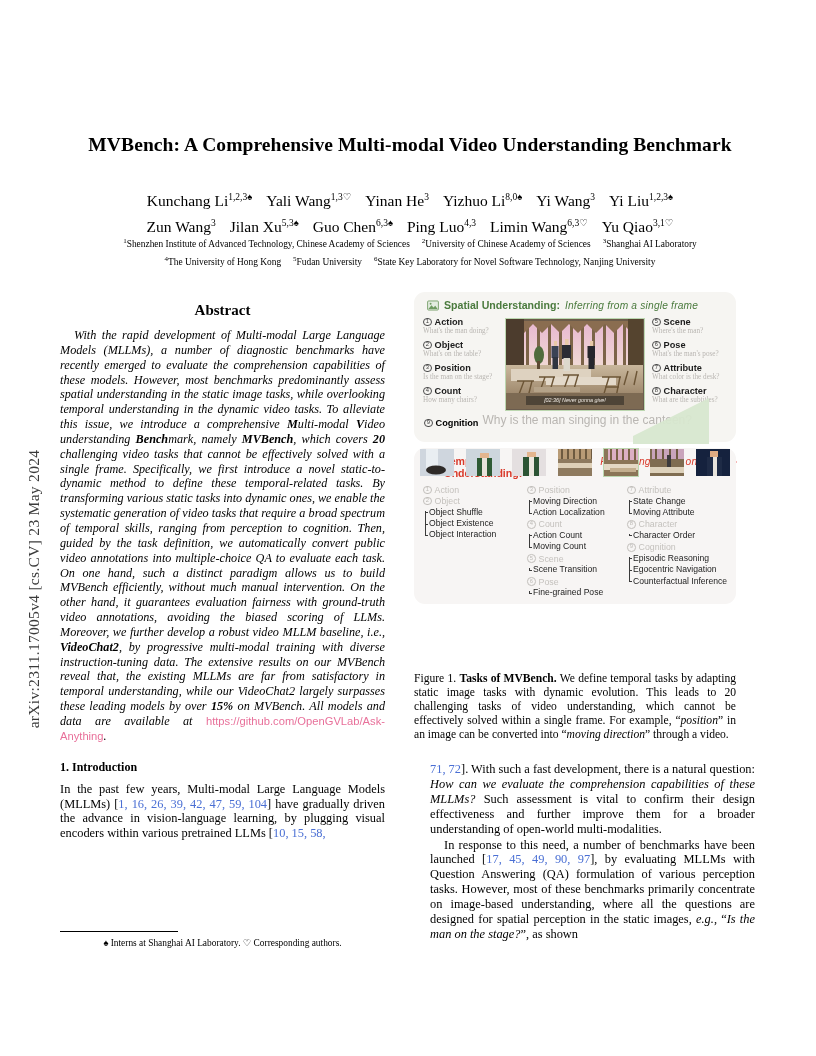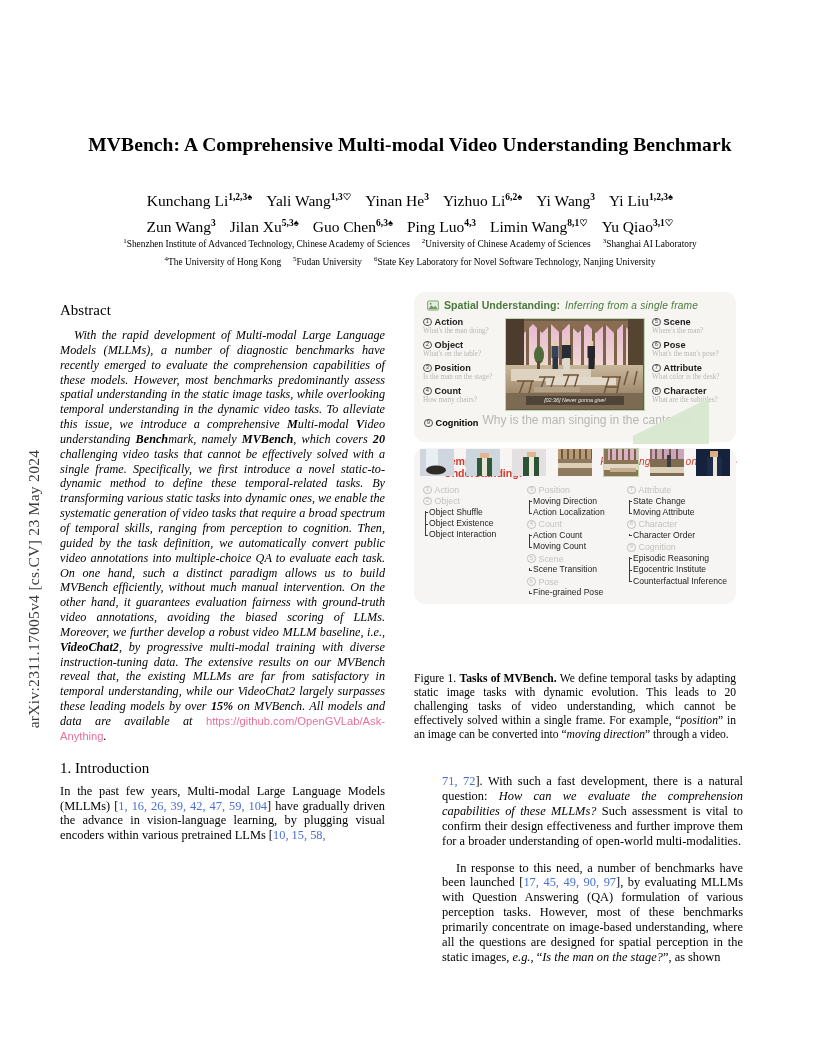--- a/index.html
+++ b/index.html
@@ -37,36 +37,36 @@
   
   #title-block { position:absolute; left:60px; top:134px; width:700px; text-align:center; }
   #paper-title {
     font-size: 19.5px; font-weight: bold; letter-spacing: .1px;
     font-family: "Liberation Serif", serif;
   }
 
   #authors { position:absolute; left:55px; top:186px; width:710px; text-align:center; }
   .author-row { font-size:15.5px; line-height:22px; white-space:nowrap; }
   .author { margin: 0 7px; }
-  .author sup { font-size: 9.5px; vertical-align: super; letter-spacing: 0; font-weight: bold; }
+  .author sup { font-size: 9.5px; vertical-align: super; letter-spacing: 0; }
 
   #affiliations { position:absolute; left:55px; top:234px; width:710px; text-align:center; }
   .aff-row { font-size:9.4px; line-height:15px; }
   .aff-item { white-space:nowrap; margin:0 6px; }
   .aff-item sup { font-size:7px; vertical-align:super; }
 
   
   .col { position:absolute; width:325px; }
   #col-left  { left:60px;  top:302px; }
 
   h2.sec-head {
-    font-size: 15px; font-weight: normal; margin: 8px 0 7px 0;
+    font-size: 12px; font-weight: bold; margin: 8px 0 7px 0;
     font-family: "Liberation Serif", serif;
   }
-  .abstract-title { font-size:15px; font-weight:normal; margin:0 0 9px 0; }
+  .abstract-title { text-align:center; font-size:15px; font-weight:bold; margin:0 0 9px 0; }
 
   p.body-text {
     margin: 0; font-size: 12.4px; line-height: 14.9px;
     text-align: justify; text-justify: inter-word;
     hyphens: auto; -webkit-hyphens:auto;
   }
   p.abs {
     font-style: italic; font-size: 12.2px; line-height: 14.85px;
     text-align: justify; margin:0; text-indent: 14px;
   }
@@ -171,52 +171,56 @@
     content:""; position:absolute; left:-4.5px; top:5.6px; width:3.5px; height:0.9px; background:#3a3a3a;
   }
 
   
   #fig-caption { position:absolute; left:414px; top:672px; width:322px; }
   #fig-caption p { margin:0; font-size:11.6px; line-height:13.9px; text-align:justify; }
   #fig-caption b { font-weight:bold; }
   #fig-caption i { font-style:italic; }
 
   #right-text { position:absolute; left:430px; top:762px; width:325px; }
-  #right-text p { margin:12px; font-size:12.4px; line-height:14.9px; text-align:justify; }
+  #right-text p { margin:0; font-size:12.4px; line-height:14.9px; text-align:justify; }
   #right-text p + p { text-indent:14px; margin-top:1px; }
 </style>
 </head>
 <body>
 
 <div id="page">
 
   <div id="arxiv-stamp">arXiv:2311.17005v4  [cs.CV]  23 May 2024</div>
 
   <div id="title-block">
     <div id="paper-title">MVBench: A Comprehensive Multi-modal Video Understanding Benchmark</div>
   </div>
 
   <div id="authors">
-    <div class="author-row" id="arow1"><span class="author">Kunchang Li<sup>1,2,3♠</sup></span><span class="author">Yali Wang<sup>1,3♡</sup></span><span class="author">Yinan He<sup>3</sup></span><span class="author">Yizhuo Li<sup>6,2♠</sup></span><span class="author">Yi Wang<sup>3</sup></span><span class="author">Yi Liu<sup>1,2,3♠</sup></span></div>
-    <div class="author-row" id="arow2"><span class="author">Zun Wang<sup>3</sup></span><span class="author">Jilan Xu<sup>5,3♠</sup></span><span class="author">Guo Chen<sup>6,3♠</sup></span><span class="author">Ping Luo<sup>4,3</sup></span><span class="author">Limin Wang<sup>8,1♡</sup></span><span class="author">Yu Qiao<sup>3,1♡</sup></span></div>
+    <div class="author-row" id="arow1"><span class="author">Kunchang Li<sup>1,2,3♠</sup></span><span class="author">Yali Wang<sup>1,3♡</sup></span><span class="author">Yinan He<sup>3</sup></span><span class="author">Yizhuo Li<sup>8,0♠</sup></span><span class="author">Yi Wang<sup>3</sup></span><span class="author">Yi Liu<sup>1,2,3♠</sup></span></div>
+    <div class="author-row" id="arow2"><span class="author">Zun Wang<sup>3</sup></span><span class="author">Jilan Xu<sup>5,3♠</sup></span><span class="author">Guo Chen<sup>6,3♠</sup></span><span class="author">Ping Luo<sup>4,3</sup></span><span class="author">Limin Wang<sup>6,3♡</sup></span><span class="author">Yu Qiao<sup>3,1♡</sup></span></div>
   </div>
 
   <div id="affiliations">
     <div class="aff-row" id="aff1"><span class="aff-item"><sup>1</sup>Shenzhen Institute of Advanced Technology, Chinese Academy of Sciences</span><span class="aff-item"><sup>2</sup>University of Chinese Academy of Sciences</span><span class="aff-item"><sup>3</sup>Shanghai AI Laboratory</span></div>
     <div class="aff-row" id="aff2"><span class="aff-item"><sup>4</sup>The University of Hong Kong</span><span class="aff-item"><sup>5</sup>Fudan University</span><span class="aff-item"><sup>6</sup>State Key Laboratory for Novel Software Technology, Nanjing University</span></div>
   </div>
 
   <div class="col" id="col-left">
     <div class="abstract-title">Abstract</div>
     <p class="abs" id="abs-para">With the rapid development of Multi-modal Large Language Models (MLLMs), a number of diagnostic benchmarks have recently emerged to evaluate the comprehension capabilities of these models. However, most benchmarks predominantly assess spatial understanding in the static image tasks, while overlooking temporal understanding in the dynamic video tasks. To alleviate this issue, we introduce a comprehensive <b>M</b><span>ulti-modal </span><b>V</b><span>ideo understanding </span><b>Bench</b><span>mark, namely </span><b>MVBench</b><span>, which covers </span><b>20</b><span> challenging video tasks that cannot be effectively solved with a single frame. Specifically, we first introduce a novel static-to-dynamic method to define these temporal-related tasks. By transforming various static tasks into dynamic ones, we enable the systematic generation of video tasks that require a broad spectrum of temporal skills, ranging from perception to cognition. Then, guided by the task definition, we automatically convert public video annotations into multiple-choice QA to evaluate each task. On one hand, such a distinct paradigm allows us to build MVBench efficiently, without much manual intervention. On the other hand, it guarantees evaluation fairness with ground-truth video annotations, avoiding the biased scoring of LLMs. Moreover, we further develop a robust video MLLM baseline, i.e., </span><b>VideoChat2</b><span>, by progressive multi-modal training with diverse instruction-tuning data. The extensive results on our MVBench reveal that, the existing MLLMs are far from satisfactory in temporal understanding, while our VideoChat2 largely surpasses these leading models by over </span><b>15%</b><span> on MVBench. All models and data are available at </span><span class="mono-link">https://github.com/OpenGVLab/Ask-Anything</span>.</p>
 
     <h2 class="sec-head" style="margin-top:16px;">1. Introduction</h2>
     <p class="body-text" id="intro-p1">In the past few years, Multi-modal Large Language Models (MLLMs) [<span class="cite">1, 16, 26, 39, 42, 47, 59, 104</span>] have gradually driven the advance in vision-language learning, by plugging visual encoders within various pretrained LLMs [<span class="cite">10, 15, 58,</span></p>
   </div>
 
+  <div id="footnote">
+    <div class="rule"></div>
+    <div class="fn-text">♠ Interns at Shanghai AI Laboratory. ♡ Corresponding authors.</div>
+  </div>
 
   <div id="figure">
 
     <div class="panel" id="spatial-panel">
       <div class="panel-head">
         <svg class="hicon" viewBox="0 0 14 12">
           <rect x="0.7" y="0.7" width="12.6" height="10.6" rx="1.2" fill="#e3ece0" stroke="#6e9a60" stroke-width="1"></rect>
           <circle cx="4.2" cy="3.9" r="1.1" fill="#6e9a60"></circle>
           <path d="M1.6 10 L5.2 5.8 L7.6 8.4 L9.6 6.3 L12.4 10 Z" fill="#6e9a60"></path>
         </svg>
@@ -543,21 +547,21 @@
                 <div class="tp-li">Character Order</div>
               </div>
             </div>
             <div class="tp-group">
               <div class="tp-head">
                 <span class="circ dim">9</span>
                 <span>Cognition</span>
               </div>
               <div class="tp-items">
                 <div class="tp-li">Episodic Reasoning</div>
-                <div class="tp-li">Egocentric Institute</div>
+                <div class="tp-li">Egocentric Navigation</div>
                 <div class="tp-li">Counterfactual Inference</div>
               </div>
             </div>
           </div>
         </div>
     </div>
   </div>
 
   <div id="fig-caption">
     <p id="cap-p">Figure 1. <b>Tasks of MVBench.</b> We define temporal tasks by adapting static image tasks with dynamic evolution. This leads to 20 challenging tasks of video understanding, which cannot be effectively solved within a single frame. For example, “<i>position</i>” in an image can be converted into “<i>moving direction</i>” through a video.</p>

